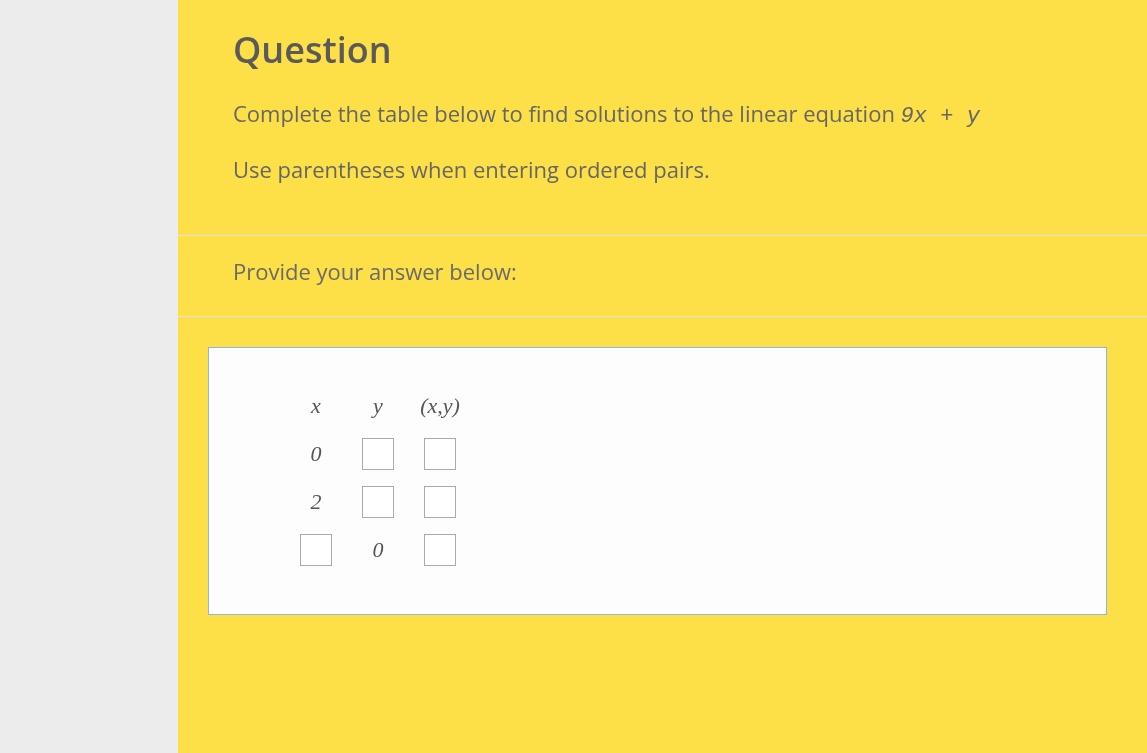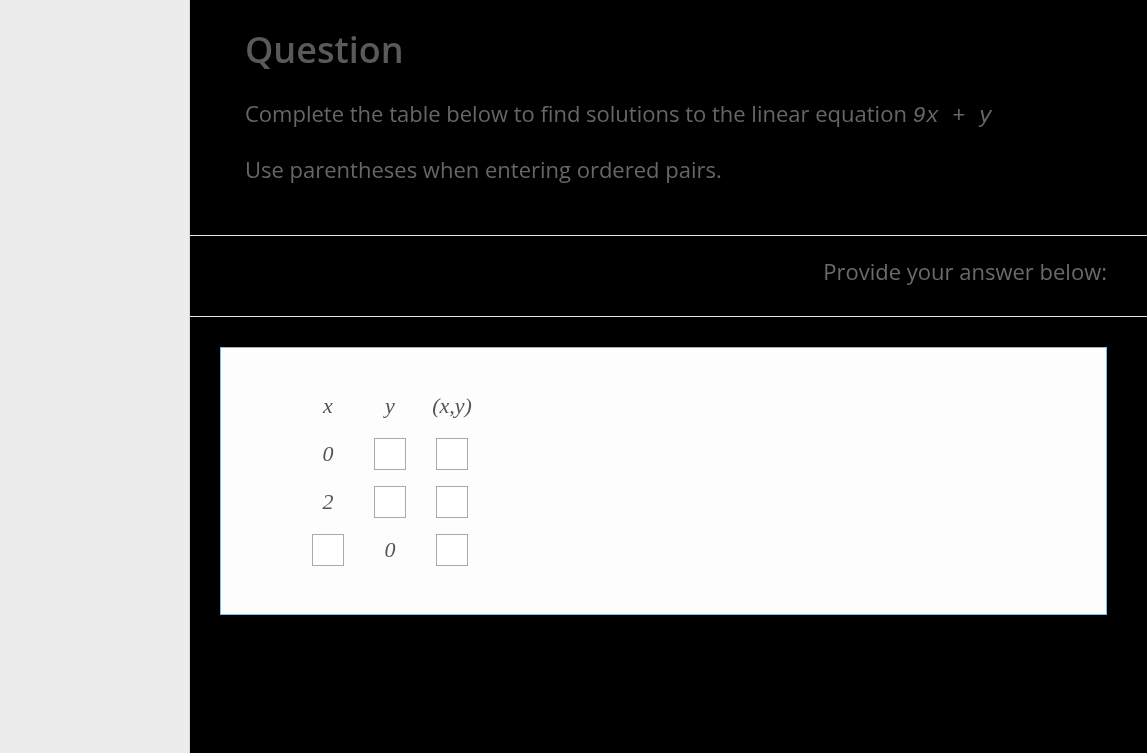--- a/index.html
+++ b/index.html
@@ -11,24 +11,24 @@
       font-family: "Open Sans", "Segoe UI", -apple-system, Helvetica, Arial, sans-serif;
       background: #f5f5f5;
       color: #555;
       width: 1147px;
       height: 753px;
       overflow: hidden;
       position: relative;
     }
     .page {
       position: absolute;
-      left: 190px;
+      left: 178px;
       top: 0;
       right: 0;
-      background: #000000;
+      background: #fde047;
       min-height: 100%;
       padding-bottom: 32px;
     }
     .left-sidebar {
       position: absolute;
       left: 0;
       top: 0;
       width: 190px;
       height: 100%;
       background: #ececec;
@@ -58,21 +58,20 @@
       border-top: 1px solid #e2e2e2;
       margin: 20px 0 0 0;
     }
     .answer-section {
       padding: 20px 40px 0 55px;
     }
     .answer-label {
       font-size: 22px;
       color: #6a6a6a;
       margin-bottom: 30px;
-      text-align: right;
     }
     .answer-box-wrap {
       padding: 0 40px 0 30px;
     }
     .answer-box {
       border: 1px solid #8fb8d8;
       background: #fdfdfd;
       padding: 28px 40px 34px 65px;
       min-height: 230px;
     }

